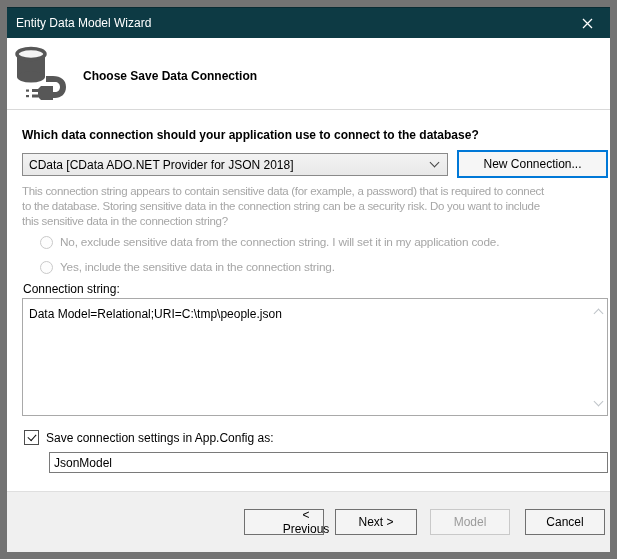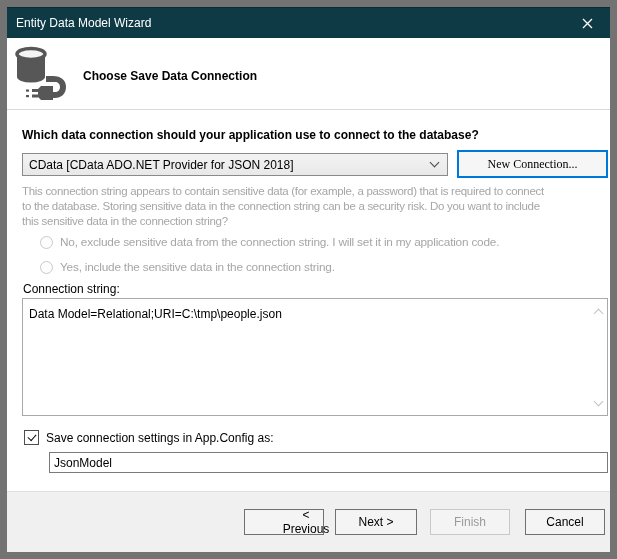--- a/index.html
+++ b/index.html
@@ -45,21 +45,21 @@
     width:7px; height:7px; border-right:1.4px solid #444; border-bottom:1.4px solid #444;
     transform:rotate(45deg); margin:-4px 3px 0 0;
   }
   .btn {
     font-family:"Liberation Sans",sans-serif; font-size:12px; color:#000;
     background:#f4f4f4; border:1px solid #707070; display:flex;
     align-items:center; justify-content:center; cursor:pointer;
   }
   .new-conn {
     position:absolute; left:450px; top:40px; width:151px; height:28px;
-    border:2px solid #0078d7; background:#f6f6f6;font-family:Liberation Serif, serif;
+    border:2px solid #0078d7; background:#f6f6f6;
   }
   .notice { position:absolute; left:15px; top:74px; color:#a6a6a6; }
   .notice div { font-size:11.5px; letter-spacing:-0.3px; line-height:15px; white-space:nowrap; }
   .radio-row { position:absolute; left:33px; display:flex; align-items:center; }
   .radio-row.r1 { top:125px; }
   .radio-row.r2 { top:150px; }
   .radio-circle {
     width:13px; height:13px; border-radius:50%; border:1px solid #c9c9c9; background:#fdfdfd;
     margin-right:7px; flex:none;
   }
@@ -177,17 +177,17 @@
       <span class="checkbox checked"></span>
       <span class="check-label">Save connection settings in App.Config as:</span>
     </div>
 
     <input class="model-input" type="text" value="JsonModel" style="">
   </div>
 
   <div class="footer">
     <button class="btn btn-prev">&lt; Previous</button>
     <button class="btn btn-next">Next &gt;</button>
-    <button class="btn btn-finish">Finish</button>
+    <button class="btn btn-finish">Model</button>
     <button class="btn btn-cancel">Cancel</button>
   </div>
 
 </div>
 
 </body></html>

